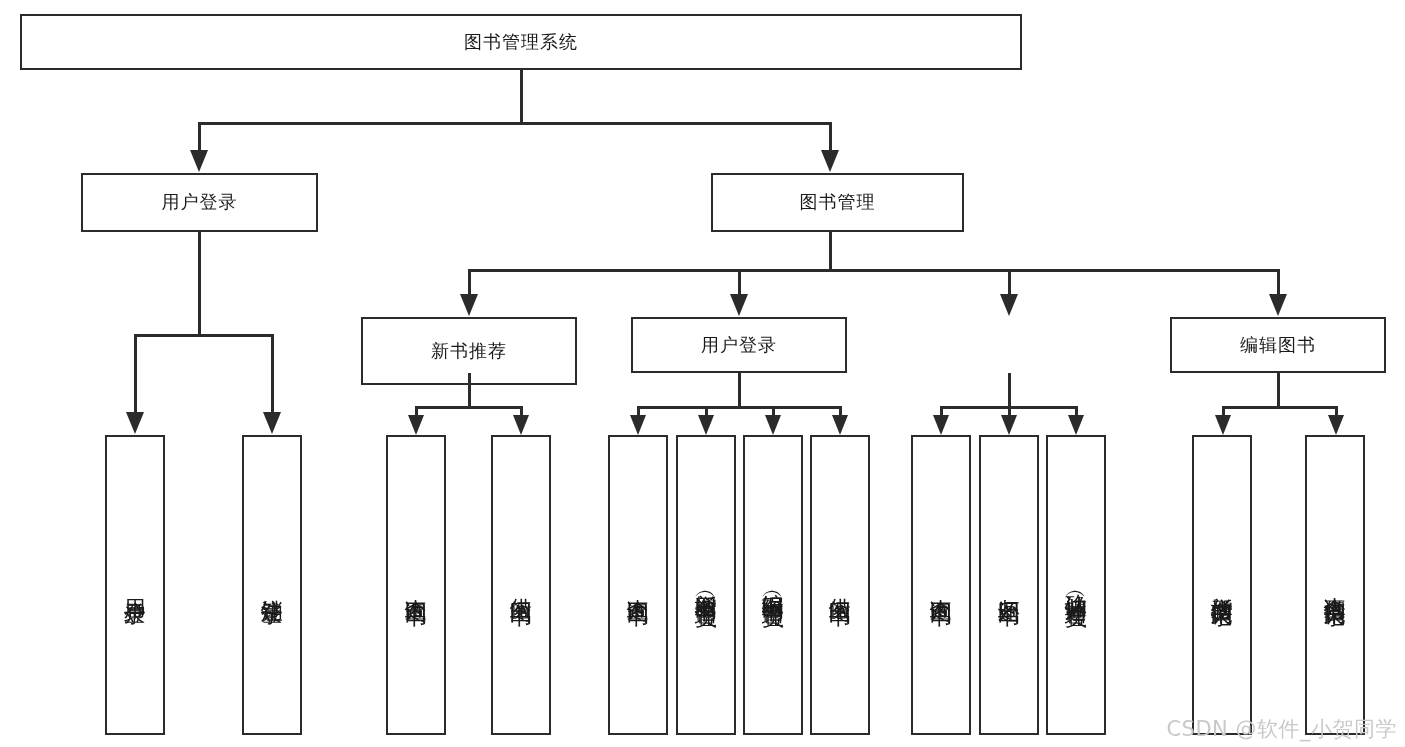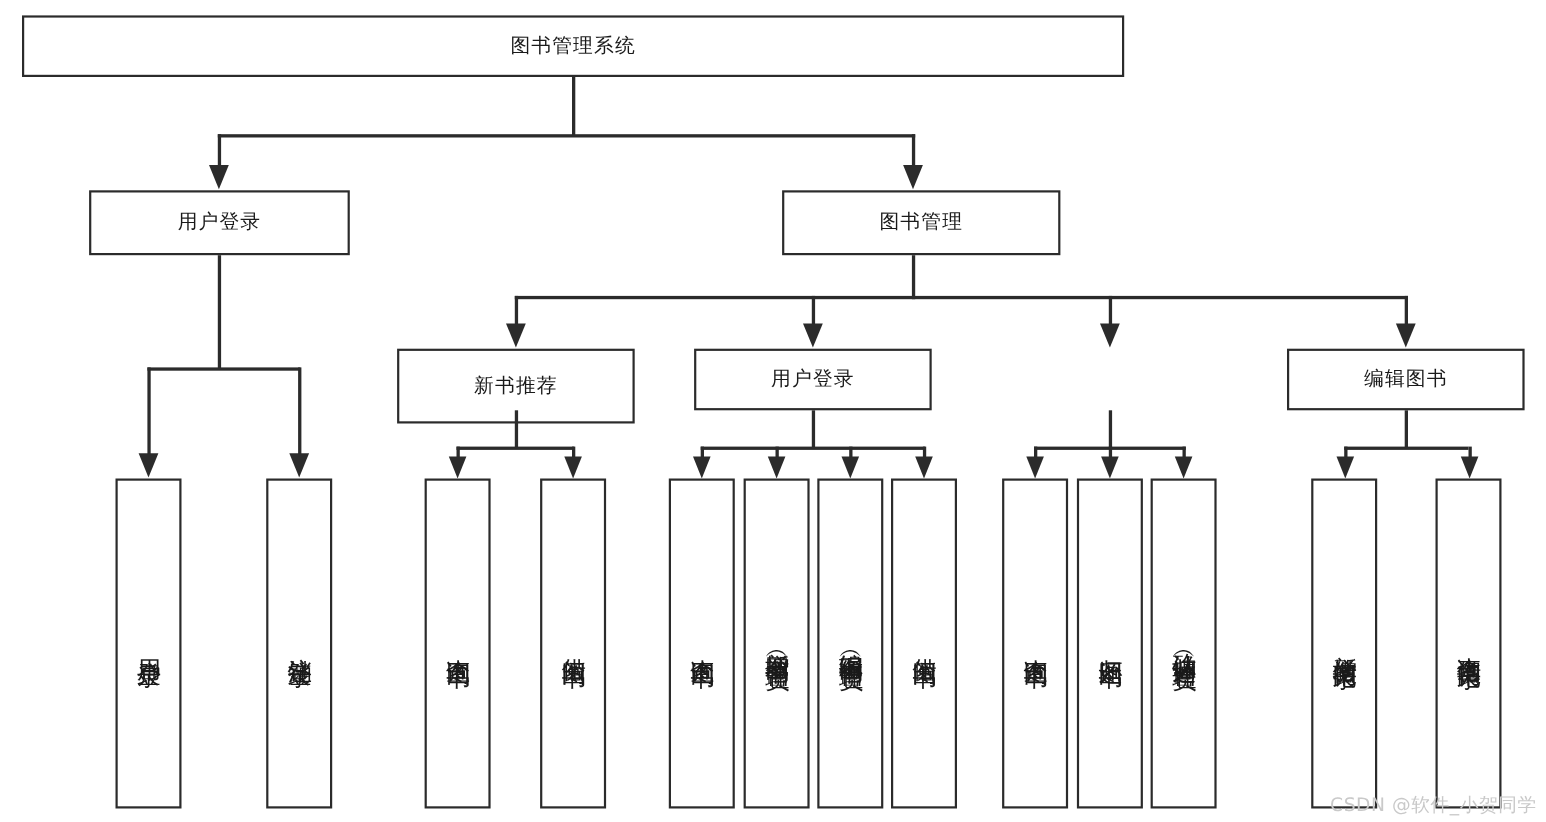--- a/index.html
+++ b/index.html
@@ -68,21 +68,21 @@
     width: 0;
     height: 0;
     border-left: 8px solid transparent;
     border-right: 8px solid transparent;
     border-top: 20px solid #2b2b2b;
   }
   #watermark {
     position: absolute;
     right: 8px;
     bottom: 4px;
-    font-size: 17px;
+    font-size: 21px;
     color: #c9c9c9;
     letter-spacing: 0.5px;
     white-space: nowrap;
     user-select: none;
   }
 </style>
 </head>
 <body>
 
 <div id="canvas">

